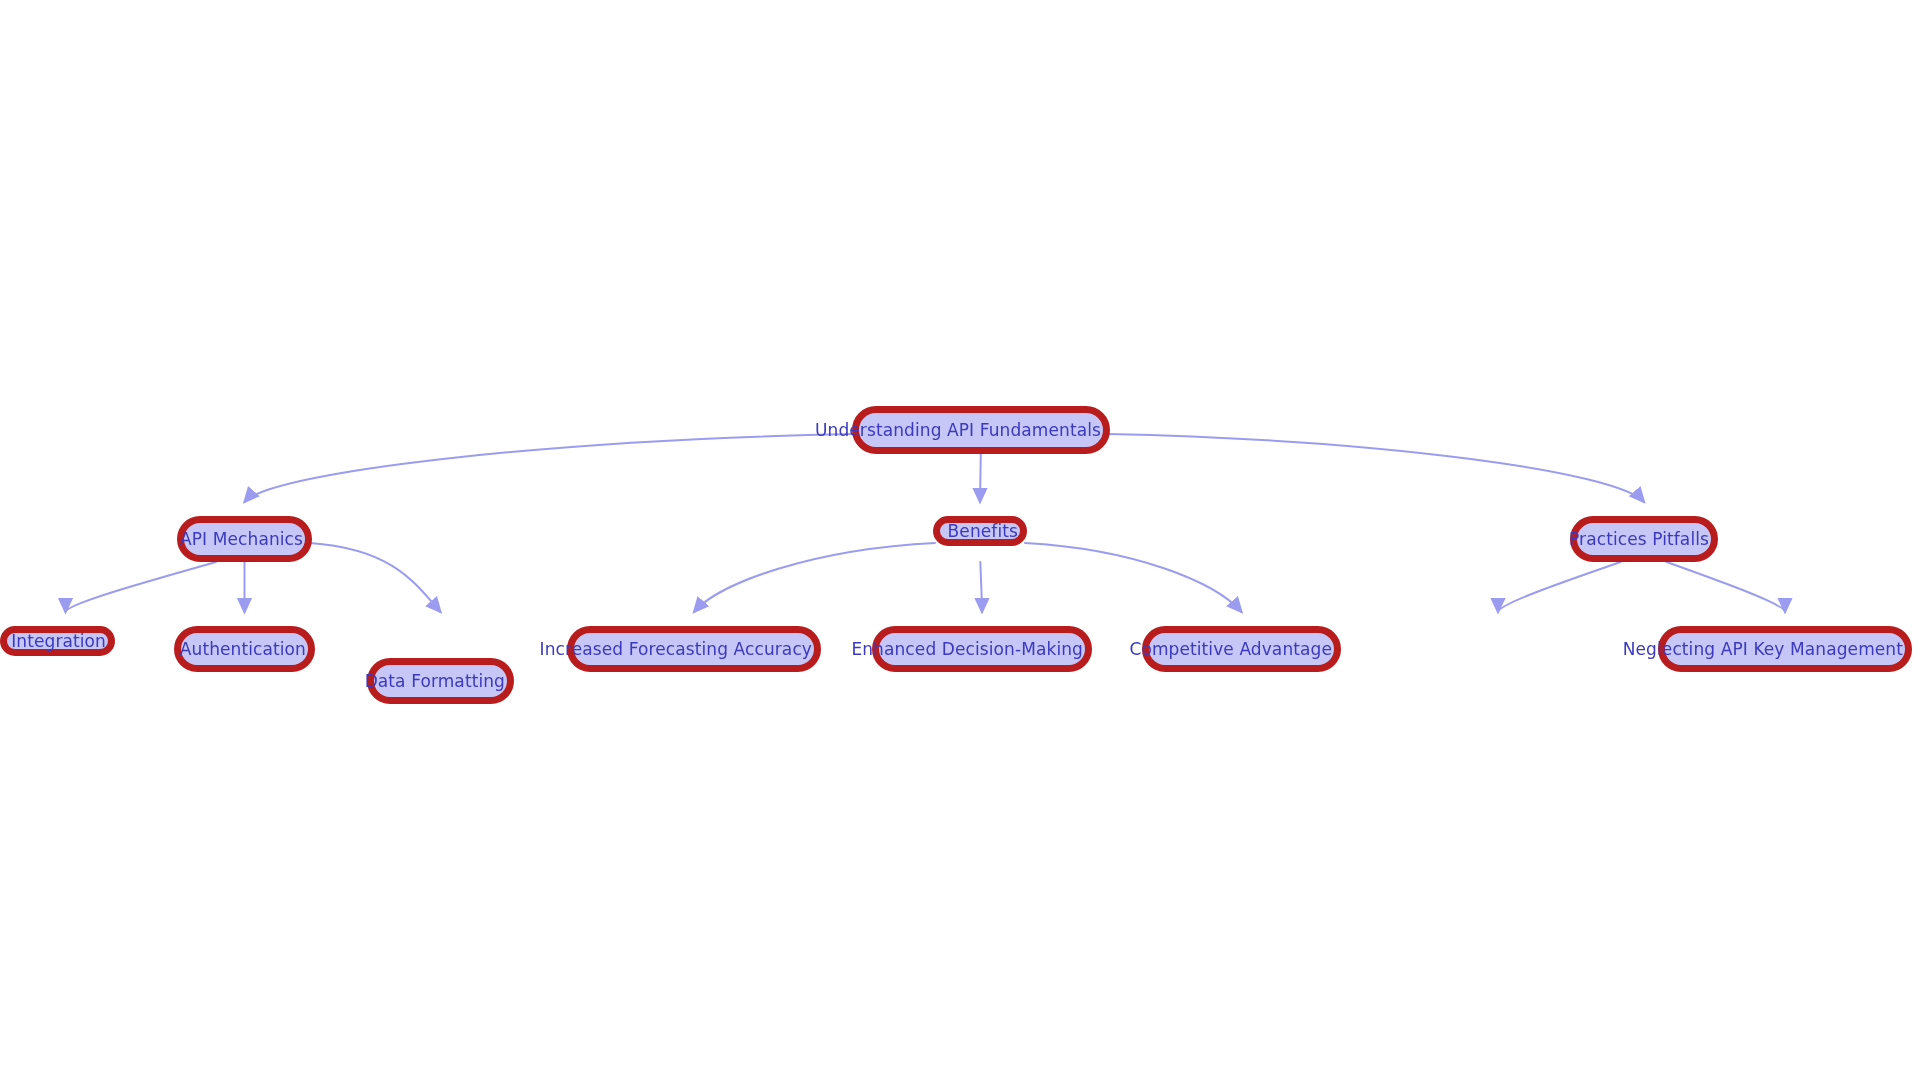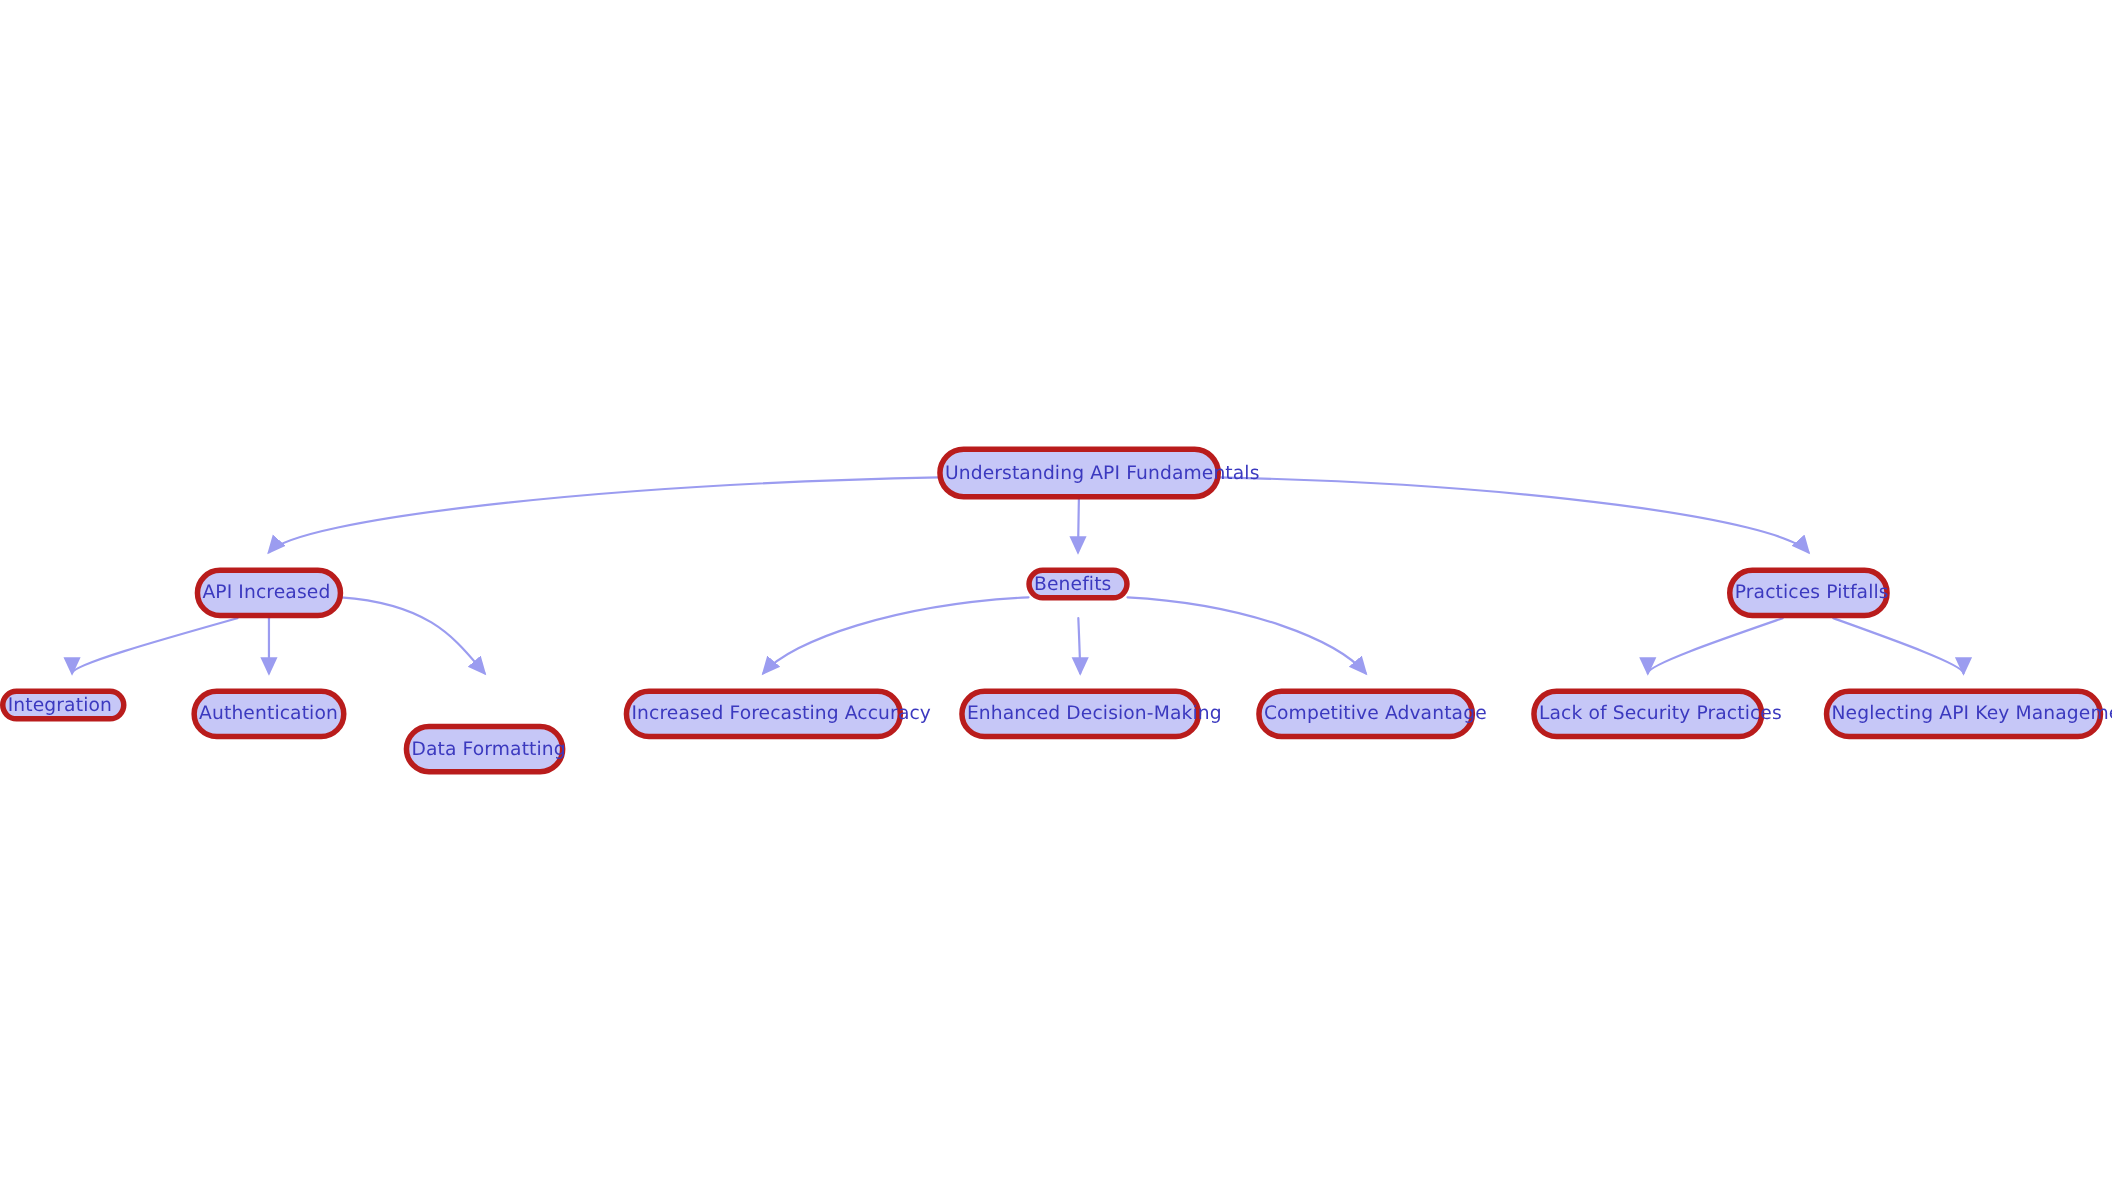--- a/index.html
+++ b/index.html
@@ -28,23 +28,23 @@
     top: 0;
     width: 1920px;
     height: 1083px;
     pointer-events: none;
   }
   .node {
     position: absolute;
     box-sizing: border-box;
     display: flex;
     align-items: center;
-    justify-content: flex-start;
+    justify-content: flex-end;
     background: #c6c7f7;
-    border: 5px solid #b91c1c;
+    border: 7px solid #b91c1c;
     border-radius: 24px;
     color: #3b39bf;
     font-size: 17px;
     font-weight: 400;
     letter-spacing: 0.1px;
     white-space: nowrap;
     line-height: 1;
   }
   .node-label {
     display: block;
@@ -75,21 +75,21 @@
         <path d="M 1620.6 562.0 C 1565.2 581.2, 1498.0 604.2, 1498.0 612.0" fill="none" stroke="#9b9cf0" stroke-width="2" stroke-linecap="round" marker-end="url(#arrowhead)"></path>
         <path d="M 1666.6 562.0 C 1720.1 581.2, 1785.0 604.2, 1785.0 612.0" fill="none" stroke="#9b9cf0" stroke-width="2" stroke-linecap="round" marker-end="url(#arrowhead)"></path>
       </g>
   </svg>
 
   <div class="node" style="left:852px; top:406px; width:258px; height:48px; border-radius:24px;">
     <span class="node-label">Understanding API Fundamentals</span>
   </div>
 
   <div class="node" style="left:177px; top:516px; width:135px; height:46px; border-radius:23px;">
-    <span class="node-label">API Increased</span>
+    <span class="node-label">API Mechanics</span>
   </div>
 
   <div class="node" style="left:933px; top:516px; width:94px; height:30px; border-radius:23px;">
     <span class="node-label">Benefits</span>
   </div>
 
   <div class="node" style="left:1570px; top:516px; width:148px; height:46px; border-radius:23px;">
     <span class="node-label">Practices Pitfalls</span>
   </div>
 
@@ -110,21 +110,18 @@
   </div>
 
   <div class="node" style="left:872px; top:626px; width:220px; height:46px; border-radius:23px;">
     <span class="node-label">Enhanced Decision-Making</span>
   </div>
 
   <div class="node" style="left:1142px; top:626px; width:199px; height:46px; border-radius:23px;">
     <span class="node-label">Competitive Advantage</span>
   </div>
 
-  <div class="node" style="left:1392px; top:626px; width:212px; height:46px; border-radius:23px;">
-    <span class="node-label">Lack of Security Practices</span>
-  </div>
 
   <div class="node" style="left:1658px; top:626px; width:254px; height:46px; border-radius:23px;">
     <span class="node-label">Neglecting API Key Management</span>
   </div>
 
 </div>
 
 </body></html>

